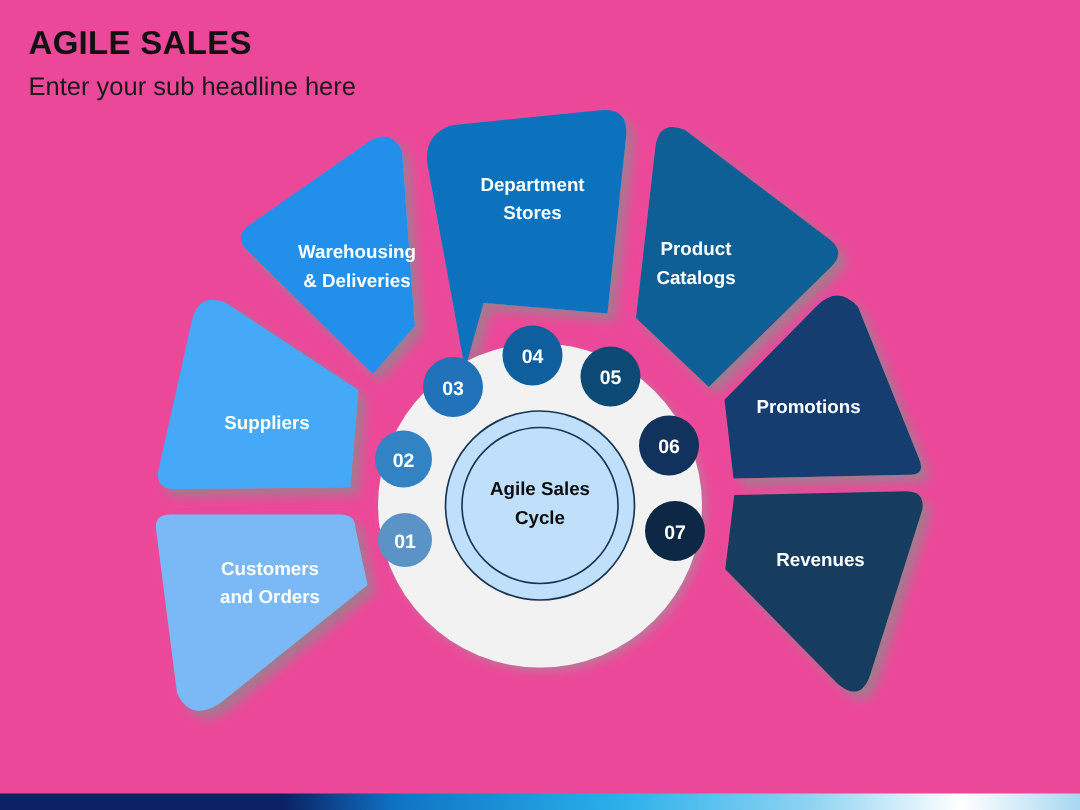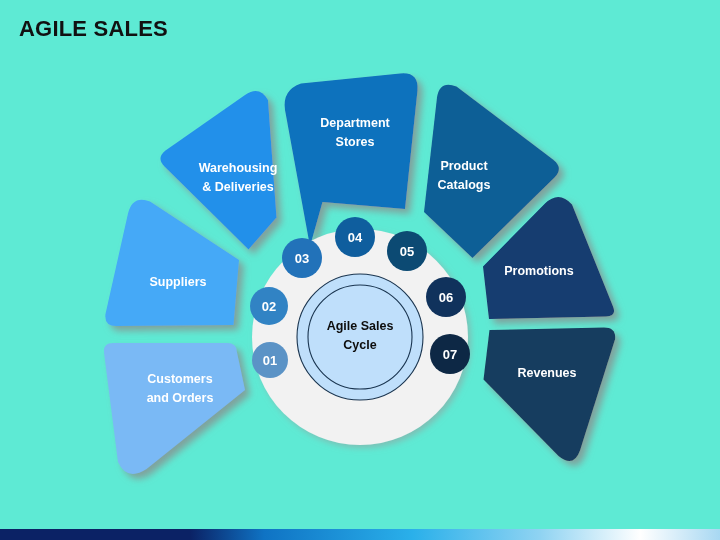--- a/index.html
+++ b/index.html
@@ -11,21 +11,21 @@
     height: 540px;
     background: #f0f0f0;
     font-family: "Liberation Sans", sans-serif;
     overflow: hidden;
     position: relative;
   }
   #slide {
     position: relative;
     width: 720px;
     height: 540px;
-    background: #5eead4;
+    background: #ec4899;
     overflow: hidden;
   }
   #title {
     position: absolute;
     left: 19px;
     top: 16px;
     font-size: 22px;
     font-weight: bold;
     color: #111111;
     letter-spacing: 0.2px;
@@ -74,20 +74,21 @@
     top: 0;
     height: 11px;
   }
 </style>
 </head>
 <body>
 
 <div id="slide">
 
   <div id="title">AGILE SALES</div>
+  <div id="subtitle">Enter your sub headline here</div>
 
   <svg id="diagram" viewBox="0 0 720 540">
     <defs>
       <filter id="petalShadow" x="-40%" y="-40%" width="200%" height="200%">
         <feDropShadow dx="5" dy="5" stdDeviation="3.5" flood-color="#8a8a8a" flood-opacity="0.75"></feDropShadow>
       </filter>
       <filter id="ringShadow" x="-30%" y="-30%" width="180%" height="180%">
         <feDropShadow dx="3" dy="3" stdDeviation="3" flood-color="#9a9a9a" flood-opacity="0.55"></feDropShadow>
       </filter>
     </defs>

